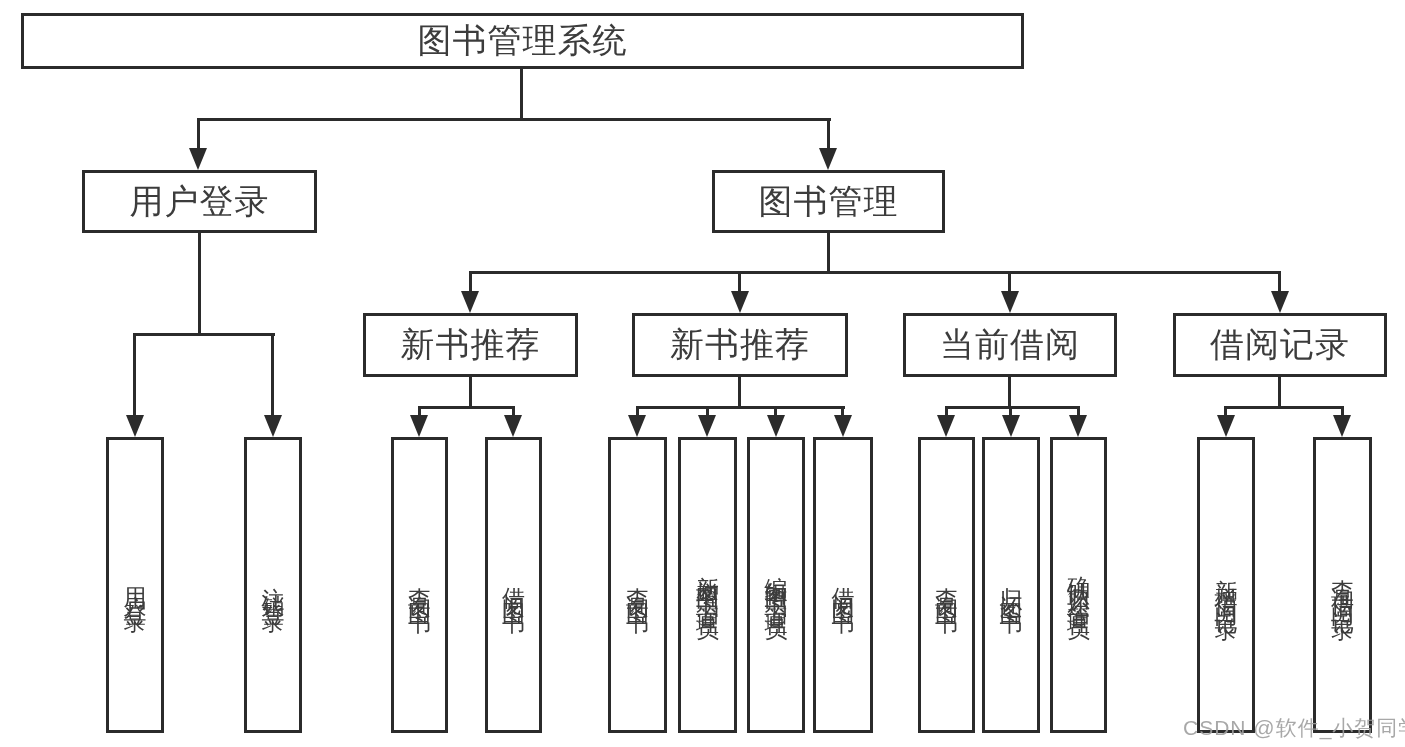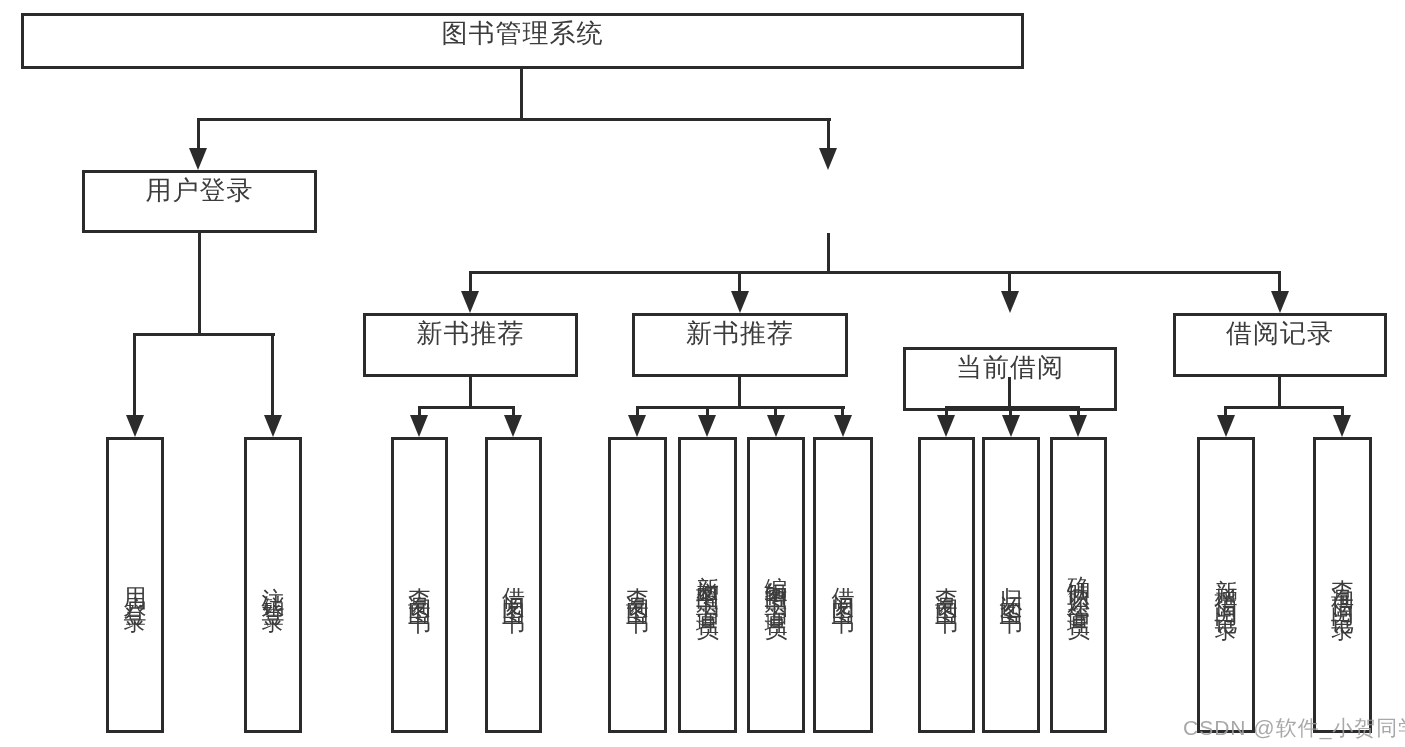--- a/index.html
+++ b/index.html
@@ -8,23 +8,23 @@
     width:1405px;height:747px;
     background:#ffffff;
     font-family:"Liberation Sans","DejaVu Sans",sans-serif;
     overflow:hidden;
   }
   .box{
     position:absolute;
     box-sizing:border-box;
     border:3px solid #2b2b2b;
     background:#ffffff;
-    display:flex;align-items:flex-start;justify-content:center;
+    display:flex;align-items:center;justify-content:center;
     color:#3c3c3c;
-    font-size:26px;
+    font-size:34px;
     letter-spacing:1px;
     white-space:nowrap;
   }
   .vbox{
     position:absolute;
     box-sizing:border-box;
     border:3px solid #2b2b2b;
     background:#ffffff;
     display:flex;align-items:center;justify-content:center;
     color:#3c3c3c;
@@ -64,20 +64,23 @@
   <div class="vl" style="left:520px;top:68px;height:52px;"></div>
   <div class="hl" style="left:197px;top:118px;width:634px;"></div>
   <div class="vl" style="left:197px;top:118px;height:34px;"></div>
   <div class="ar" style="left:189px;top:148px;"></div>
   <div class="vl" style="left:827px;top:118px;height:34px;"></div>
   <div class="ar" style="left:819px;top:148px;"></div>
 
   <div class="box" style="left:82px;top:170px;width:235px;height:63px;">
     <span>用户登录</span>
   </div>
+  <div class="box" style="left:712px;top:170px;width:233px;height:63px;">
+    <span>图书管理</span>
+  </div>
 
   <div class="vl" style="left:198px;top:233px;height:102px;"></div>
   <div class="hl" style="left:133px;top:333px;width:142px;"></div>
   <div class="vl" style="left:133px;top:333px;height:86px;"></div>
   <div class="ar" style="left:126px;top:415px;"></div>
   <div class="vl" style="left:271px;top:333px;height:86px;"></div>
   <div class="ar" style="left:264px;top:415px;"></div>
 
   <div class="vl" style="left:827px;top:233px;height:40px;"></div>
   <div class="hl" style="left:469px;top:271px;width:812px;"></div>
@@ -89,21 +92,21 @@
   <div class="ar" style="left:1001px;top:291px;"></div>
   <div class="vl" style="left:1278px;top:271px;height:26px;"></div>
   <div class="ar" style="left:1271px;top:291px;"></div>
 
   <div class="box" style="left:363px;top:313px;width:215px;height:64px;">
     <span>新书推荐</span>
   </div>
   <div class="box" style="left:632px;top:313px;width:216px;height:64px;">
     <span>新书推荐</span>
   </div>
-  <div class="box" style="left:903px;top:313px;width:214px;height:64px;margin-top:34px;">
+  <div class="box" style="left:903px;top:313px;width:214px;height:64px;">
     <span>当前借阅</span>
   </div>
   <div class="box" style="left:1173px;top:313px;width:214px;height:64px;">
     <span>借阅记录</span>
   </div>
 
   <div class="vl" style="left:469px;top:377px;height:31px;"></div>
   <div class="hl" style="left:418px;top:406px;width:97px;"></div>
   <div class="vl" style="left:418px;top:406px;height:13px;"></div>
   <div class="ar" style="left:410px;top:415px;"></div>

